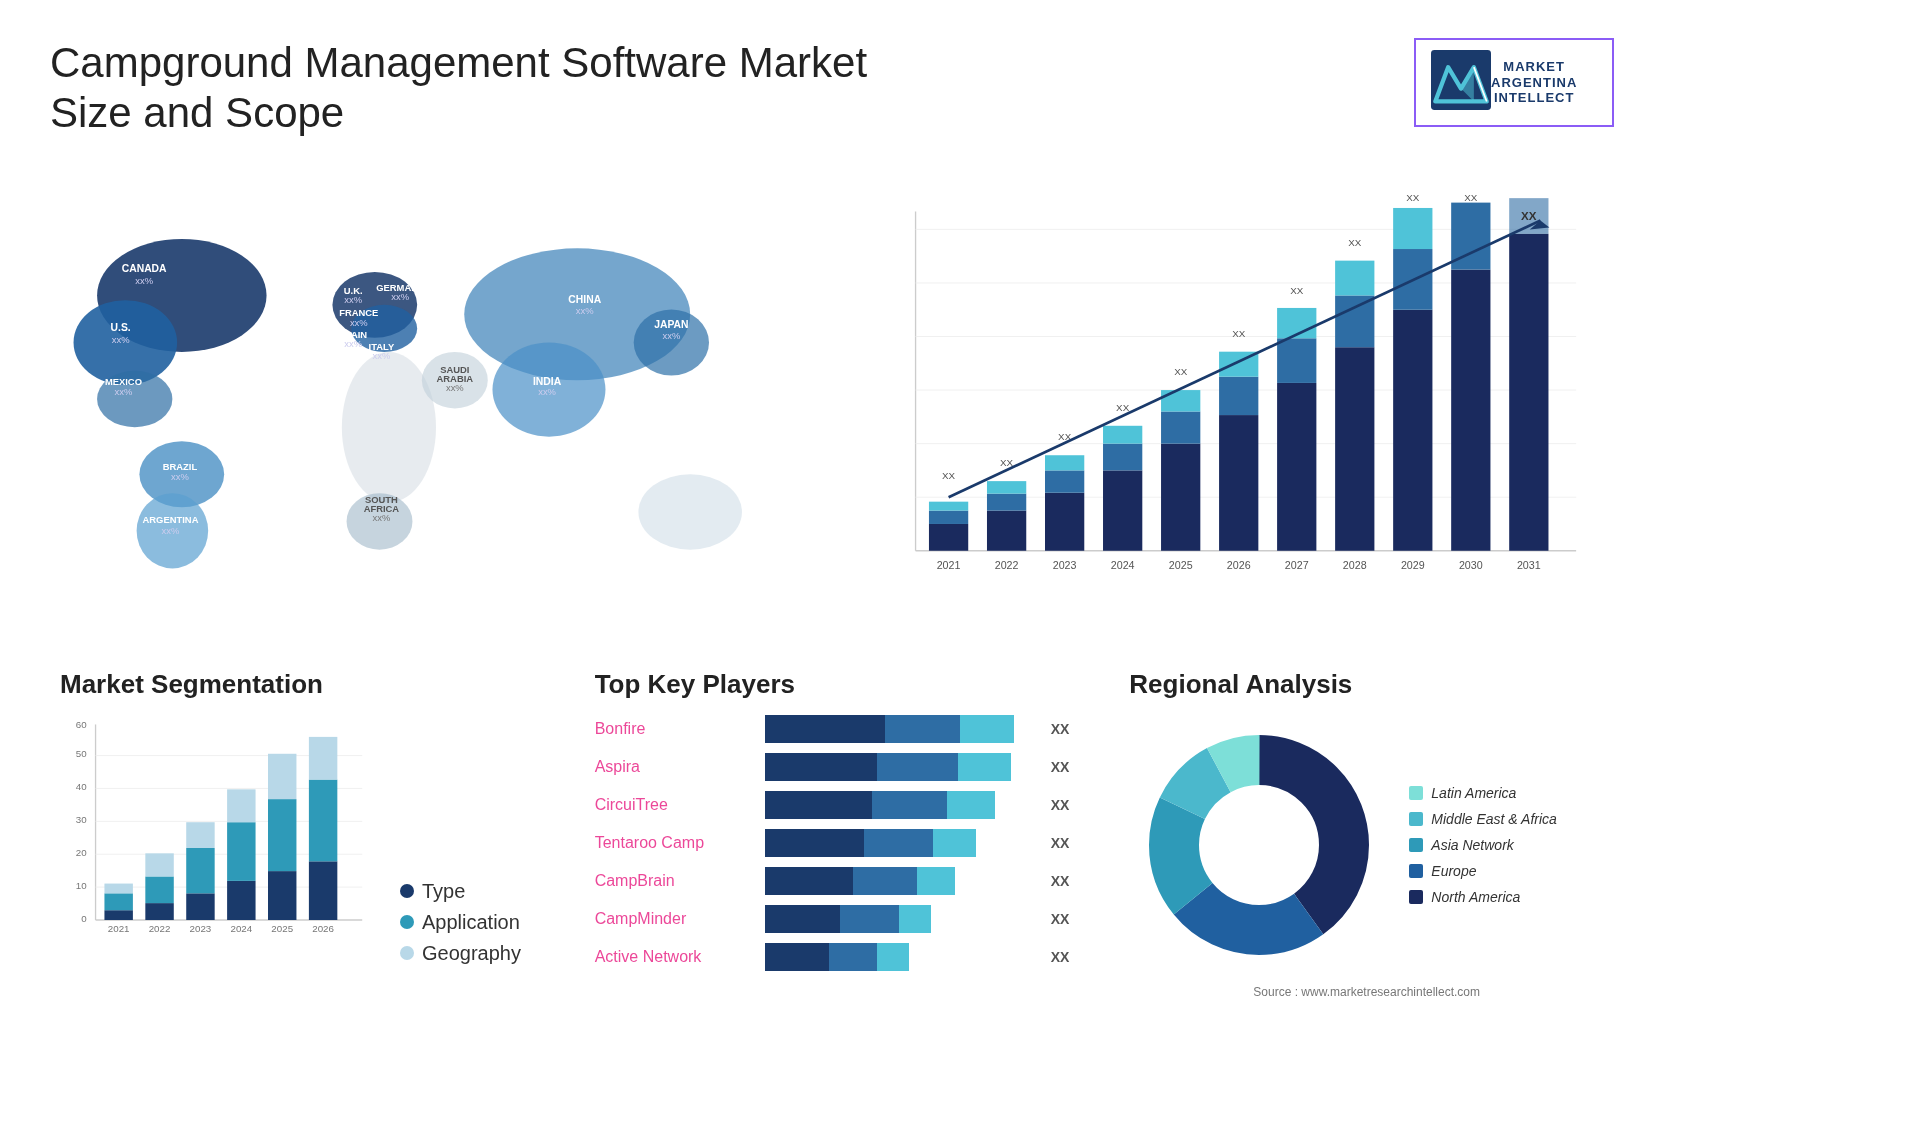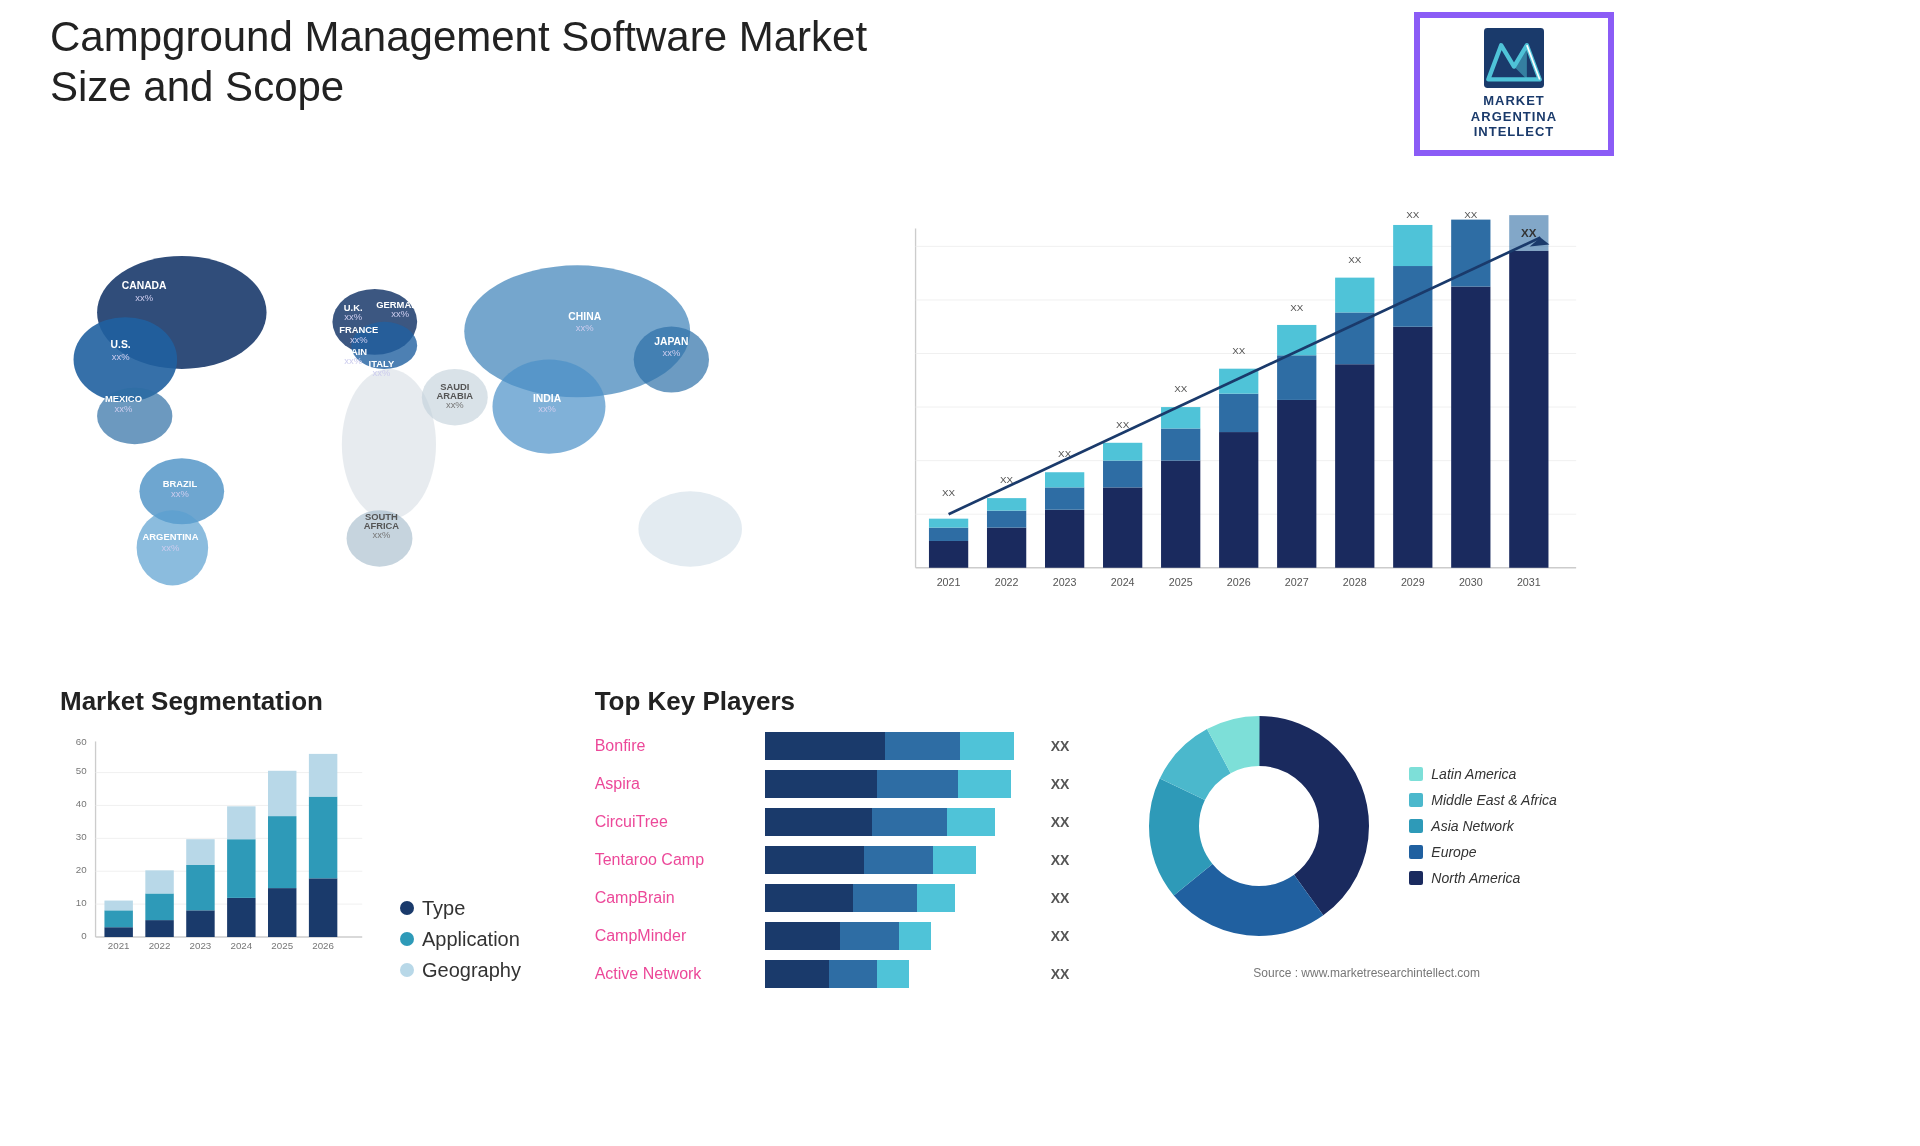--- a/index.html
+++ b/index.html
@@ -8,21 +8,21 @@
       background: #fff;
       width: 1920px;
       min-height: 1146px;
       overflow: hidden;
     }
 
     .page-container {
       width: 1664px;
       min-height: 1146px;
       background: #fff;
-      padding: 12px 50px;
+      padding: 38px 50px;
       position: relative;
     }
 
     
     .header {
       display: flex;
       justify-content: space-between;
       align-items: flex-start;
       margin-bottom: 20px;
     }
@@ -30,25 +30,24 @@
     .page-title {
       font-size: 42px;
       font-weight: 400;
       color: #222;
       max-width: 900px;
       line-height: 1.2;
     }
 
     .logo-container {
       display: flex;
-      flex-direction: column;
       align-items: center;
       background: #fff;
       padding: 10px 15px;
-      border: 6px solid #8b5cf6;
+      border: 2px solid #8b5cf6;
       width: 200px;
     }
 
     .logo-icon {
       width: 60px;
       height: 60px;
       margin-bottom: 5px;
     }
 
     .logo-text {
@@ -549,20 +548,21 @@
               <div class="bar-segment-light" style="width:12%;"></div>
             </div>
           </div>
           <span class="player-value">XX</span>
         </div>
 
       </div>
     </div>
 
     <div class="regional-section">
+      <h2 class="section-title">Regional Analysis</h2>
       <div class="donut-and-legend">
 
         <svg viewBox="0 0 260 260" width="260" height="260">
 
           <circle cx="130" cy="130" r="85" fill="none" stroke="#1a2a5e" stroke-width="50" stroke-dasharray="213.63 320.44" stroke-dashoffset="0" transform="rotate(-90 130 130)"></circle>
 
           <circle cx="130" cy="130" r="85" fill="none" stroke="#2060a0" stroke-width="50" stroke-dasharray="128.18 405.89" stroke-dashoffset="-213.63" transform="rotate(-90 130 130)"></circle>
 
           <circle cx="130" cy="130" r="85" fill="none" stroke="#2e9ab8" stroke-width="50" stroke-dasharray="96.13 437.44" stroke-dashoffset="-341.81" transform="rotate(-90 130 130)"></circle>
 

